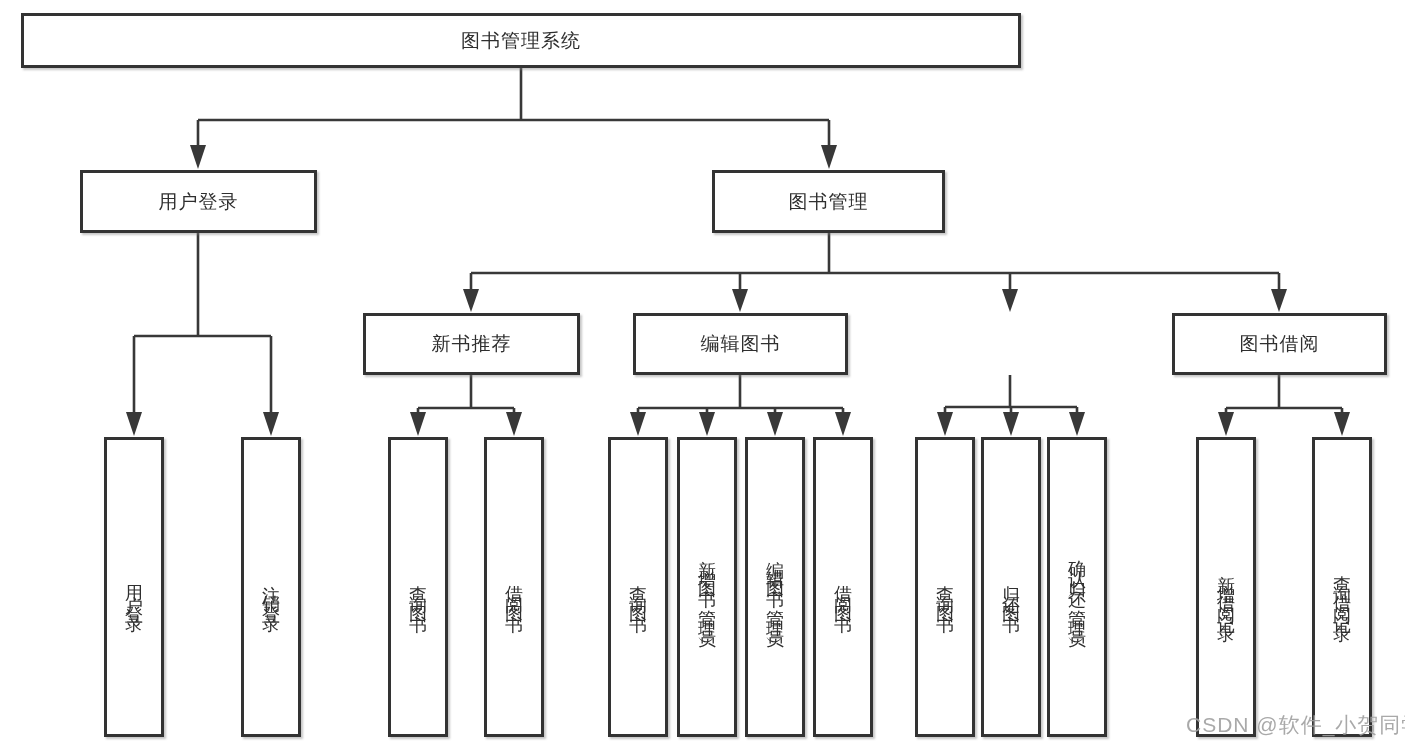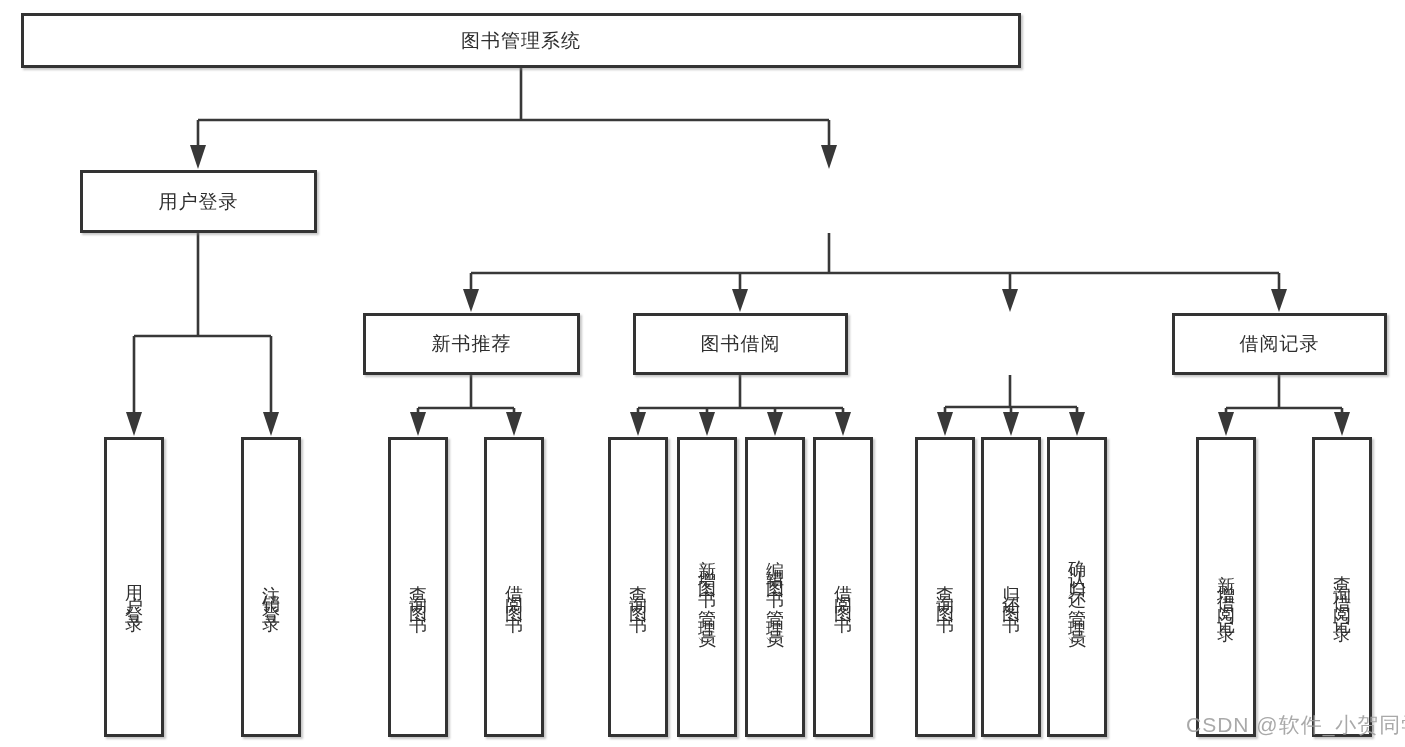--- a/index.html
+++ b/index.html
@@ -96,24 +96,25 @@
       <polygon points="1003,412 1019,412 1011,436"></polygon>
       <polygon points="1069,412 1085,412 1077,436"></polygon>
       <polygon points="1218,412 1234,412 1226,436"></polygon>
       <polygon points="1334,412 1350,412 1342,436"></polygon>
     </g>
   </svg>
 
   <div class="box h-box" style="left:21px; top:13px; width:1000px; height:55px;">图书管理系统</div>
 
   <div class="box h-box" style="left:80px; top:170px; width:237px; height:63px;">用户登录</div>
+  <div class="box h-box" style="left:712px; top:170px; width:233px; height:63px;">图书管理</div>
 
   <div class="box h-box" style="left:363px; top:313px; width:217px; height:62px;text-align:right;">新书推荐</div>
-  <div class="box h-box" style="left:633px; top:313px; width:215px; height:62px;">图书借阅</div>
-  <div class="box h-box" style="left:1172px; top:313px; width:215px; height:62px;">借阅记录</div>
+  <div class="box h-box" style="left:633px; top:313px; width:215px; height:62px;">编辑图书</div>
+  <div class="box h-box" style="left:1172px; top:313px; width:215px; height:62px;">图书借阅</div>
 
   <div class="box v-box" style="left:104px; top:437px; width:60px; height:300px;">用户登录</div>
   <div class="box v-box" style="left:241px; top:437px; width:60px; height:300px;">注销登录</div>
 
   <div class="box v-box" style="left:388px; top:437px; width:60px; height:300px;">查询图书</div>
   <div class="box v-box" style="left:484px; top:437px; width:60px; height:300px;">借阅图书</div>
 
   <div class="box v-box" style="left:608px; top:437px; width:60px; height:300px;">查询图书</div>
   <div class="box v-box" style="left:677px; top:437px; width:60px; height:300px;">新增图书（管理员）</div>
   <div class="box v-box" style="left:745px; top:437px; width:60px; height:300px;">编辑图书（管理员）</div>

